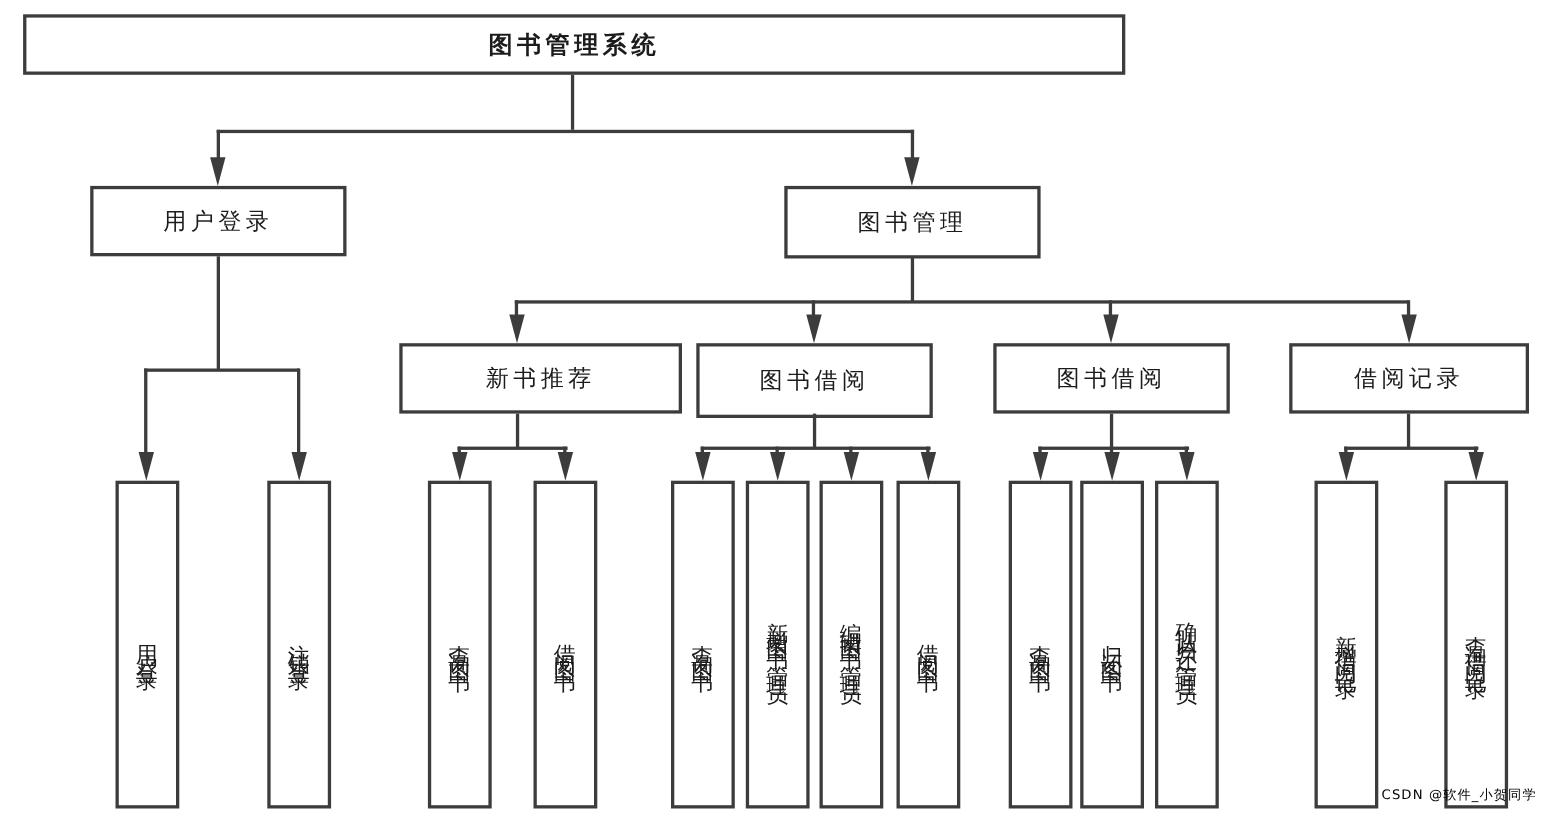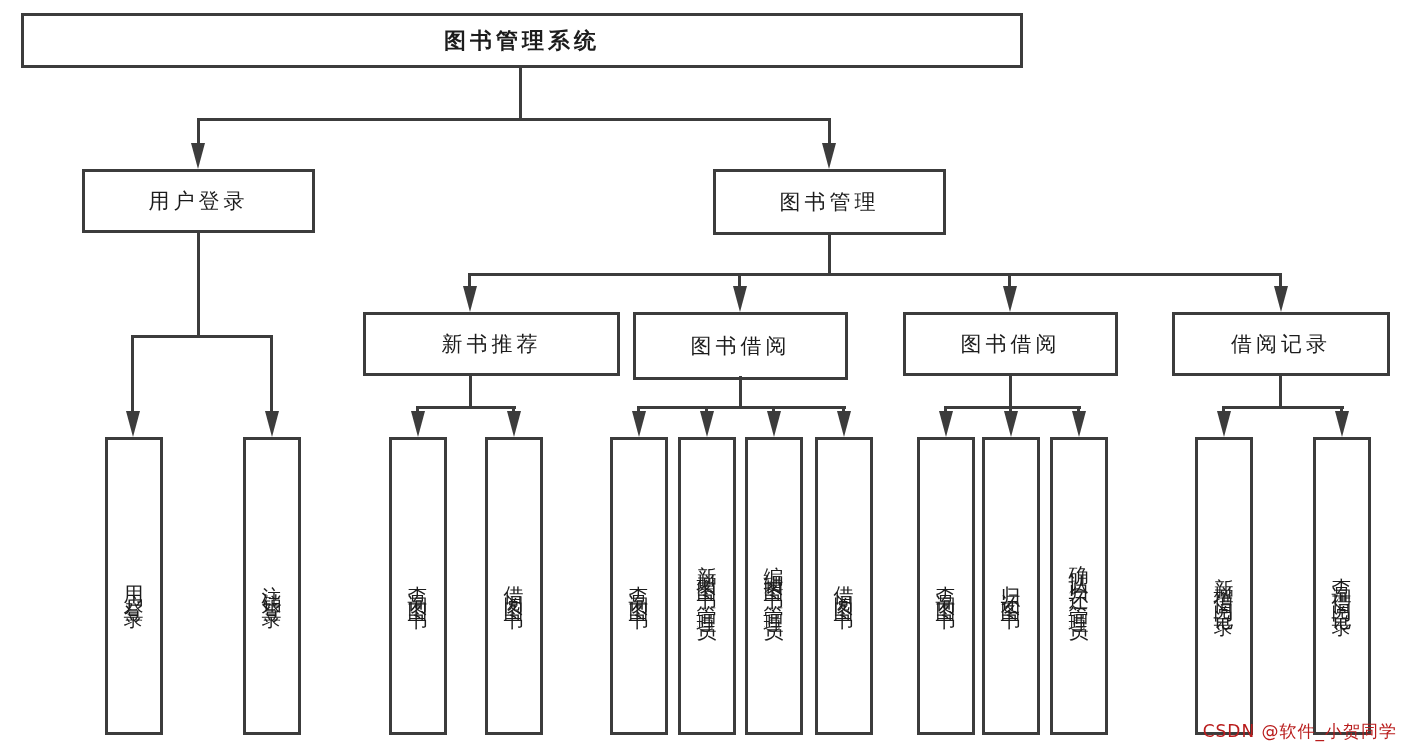--- a/index.html
+++ b/index.html
@@ -20,21 +20,21 @@
   }
   .lbl{white-space:nowrap;}
   .vline{position:absolute;width:3px;background:#3c3c3c;}
   .hline{position:absolute;height:3px;background:#3c3c3c;}
   .arrow{
     position:absolute;width:0;height:0;
     border-left:7px solid transparent;border-right:7px solid transparent;
     border-top:26px solid #3c3c3c;
   }
   .watermark{
-    position:absolute;right:8px;bottom:4px;font-size:17px;color:#b91c1c;
+    position:absolute;right:8px;bottom:16px;font-size:12px;color:#000000;
     letter-spacing:1px;z-index:5;white-space:nowrap;
   }
 </style>
 </head>
 <body>
 
 <div class="canvas">
 
   <div class="node root-node" style="left:21px;top:13px;width:1002px;height:55px">
     <span class="lbl">图书管理系统</span>

